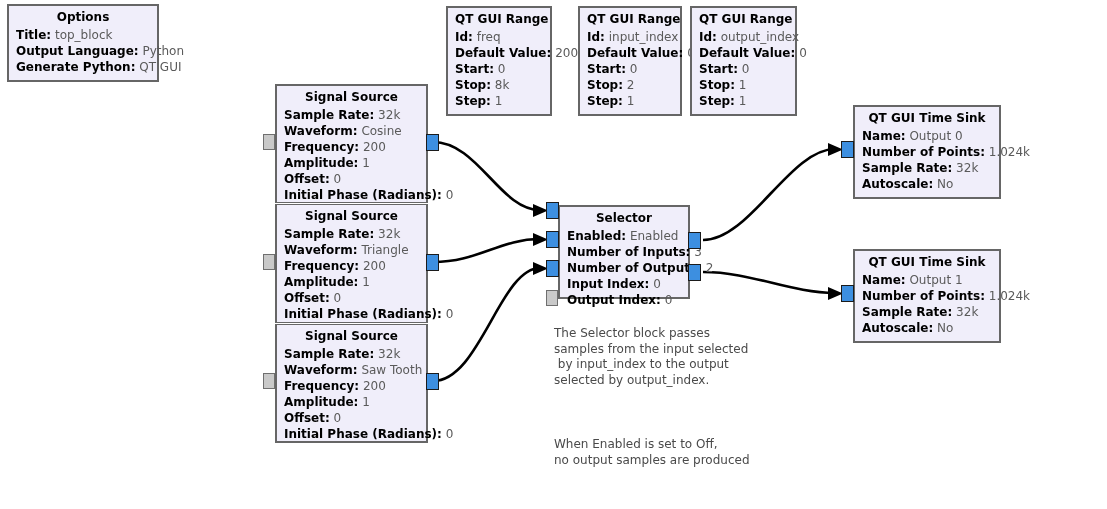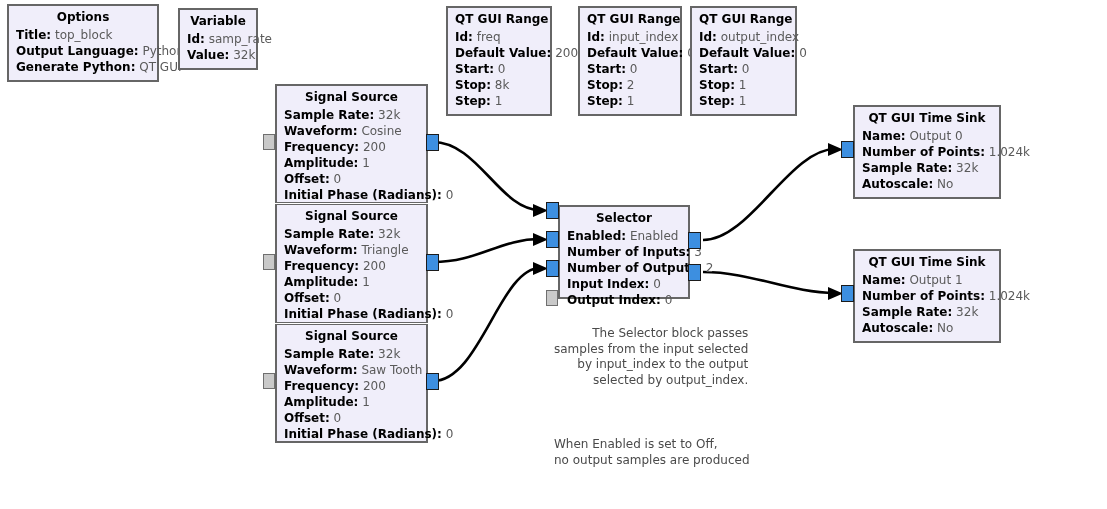--- a/index.html
+++ b/index.html
@@ -120,25 +120,20 @@
     <polygon points="828,287 843,293.5 828,300"></polygon>
   </svg>
 
   <div class="block" style="left:7px; top:4px; width:152px;">
     <div class="title">Options</div>
     <div class="row"><span class="k">Title:</span> <span>top_block</span></div>
     <div class="row"><span class="k">Output Language:</span> <span>Python</span></div>
     <div class="row"><span class="k">Generate Python:</span> <span>QT GUI</span></div>
   </div>
 
-  <div class="block" style="left:178px; top:8px; width:80px;">
-    <div class="title">Variable</div>
-    <div class="row"><span class="k">Id:</span> <span>samp_rate</span></div>
-    <div class="row"><span class="k">Value:</span> <span>32k</span></div>
-  </div>
 
   <div class="block" style="left:446px; top:6px; width:106px;">
     <div class="title">QT GUI Range</div>
     <div class="row"><span class="k">Id:</span> <span>freq</span></div>
     <div class="row"><span class="k">Default Value:</span> <span>200</span></div>
     <div class="row"><span class="k">Start:</span> <span>0</span></div>
     <div class="row"><span class="k">Stop:</span> <span>8k</span></div>
     <div class="row"><span class="k">Step:</span> <span>1</span></div>
   </div>
 
@@ -222,20 +217,20 @@
 
   <div class="block" style="left:853px; top:249px; width:148px;">
     <div class="title">QT GUI Time Sink</div>
     <div class="row"><span class="k">Name:</span> <span>Output 1</span></div>
     <div class="row"><span class="k">Number of Points:</span> <span>1.024k</span></div>
     <div class="row"><span class="k">Sample Rate:</span> <span>32k</span></div>
     <div class="row"><span class="k">Autoscale:</span> <span>No</span></div>
   </div>
   <div class="port" style="left:841px; top:285px;"></div>
 
-  <div class="comment" style="left:554px; top:326px;text-align:right;">The Selector block passes
+  <div class="comment" style="left:554px; top:326px;">The Selector block passes
 samples from the input selected
  by input_index to the output
 selected by output_index.</div>
   <div class="comment" style="left:554px; top:437px;">When Enabled is set to Off,
 no output samples are produced</div>
 
 </div>
 
 </body></html>

